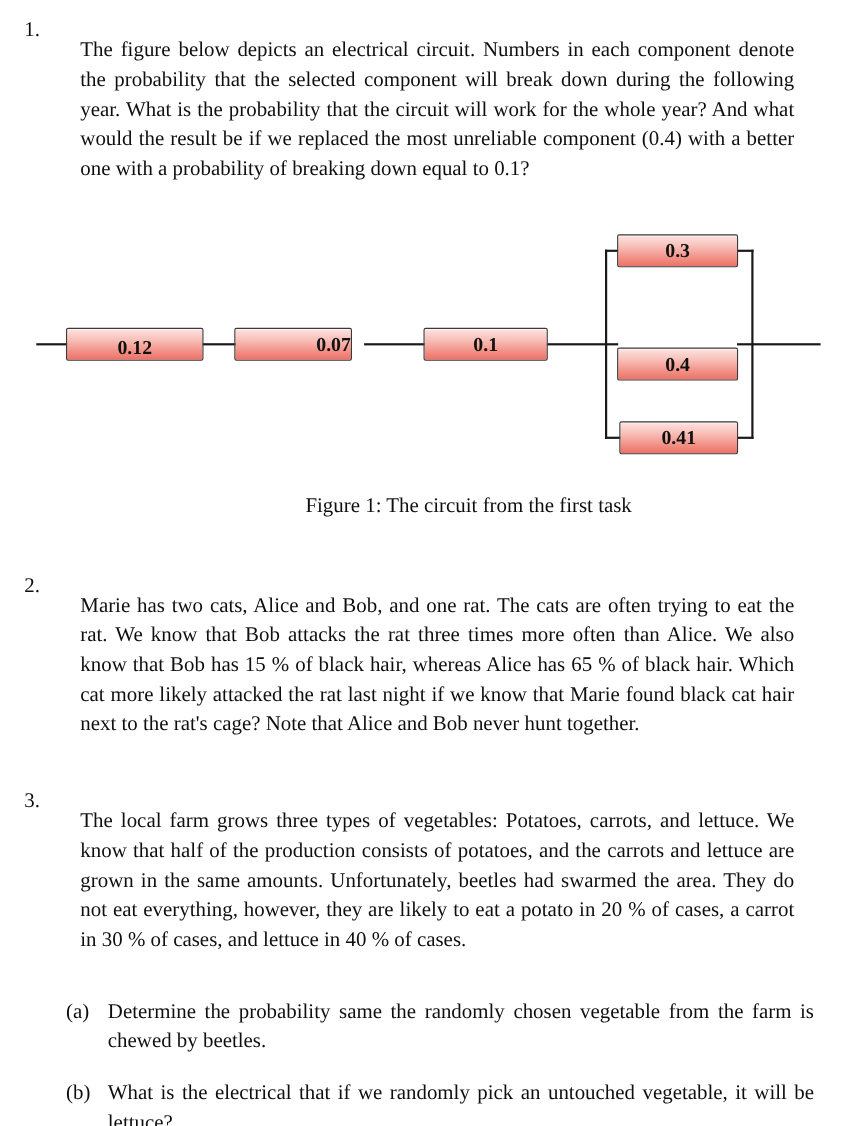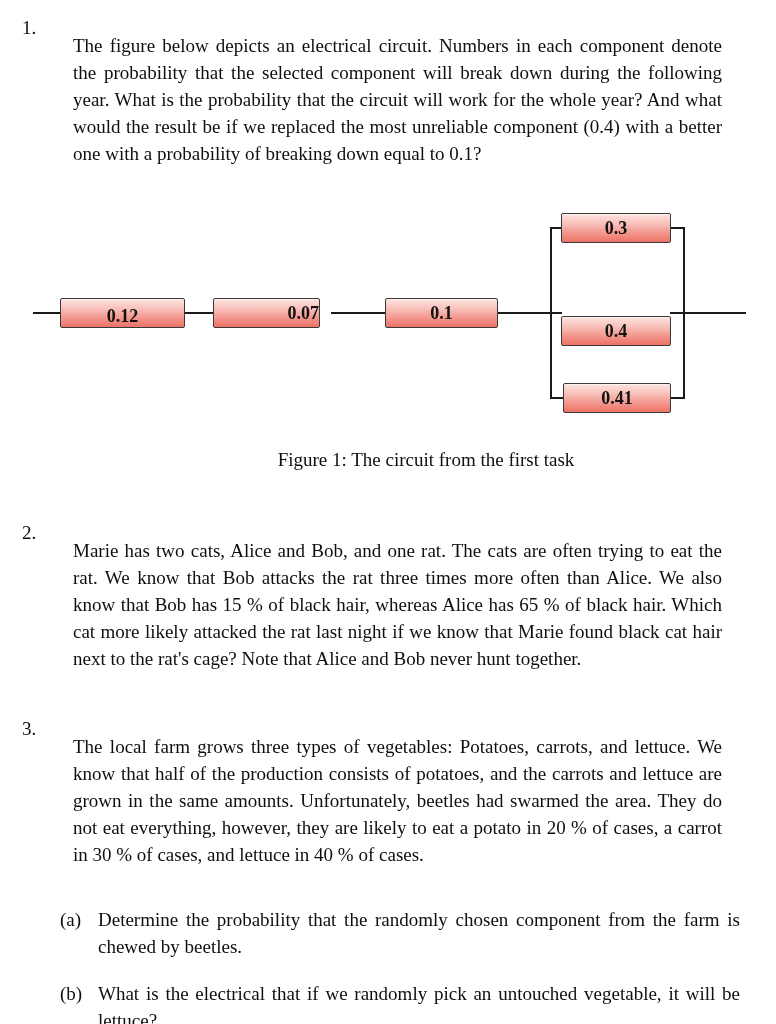--- a/index.html
+++ b/index.html
@@ -166,21 +166,21 @@
   <div class="gap-p3"></div>
 
   <section class="problem">
     <span class="num">3.</span>
     <p class="ptext">The local farm grows three types of vegetables: Potatoes, carrots, and lettuce. We know that half of the production consists of potatoes, and the carrots and lettuce are grown in the same amounts. Unfortunately, beetles had swarmed the area. They do not eat everything, however, they are likely to eat a potato in 20 % of cases, a carrot in 30 % of cases, and lettuce in 40 % of cases.</p>
   </section>
 
   <div class="subitems">
     <div class="subitem">
       <span class="slabel">(a)</span>
-      <p class="stext">Determine the probability that the randomly chosen component from the farm is chewed by beetles.</p>
+      <p class="stext">Determine the probability same the randomly chosen vegetable from the farm is chewed by beetles.</p>
     </div>
     <div class="subitem">
       <span class="slabel">(b)</span>
       <p class="stext">What is the electrical that if we randomly pick an untouched vegetable, it will be lettuce?</p>
     </div>
   </div>
 
 </div>
 
 </body></html>

